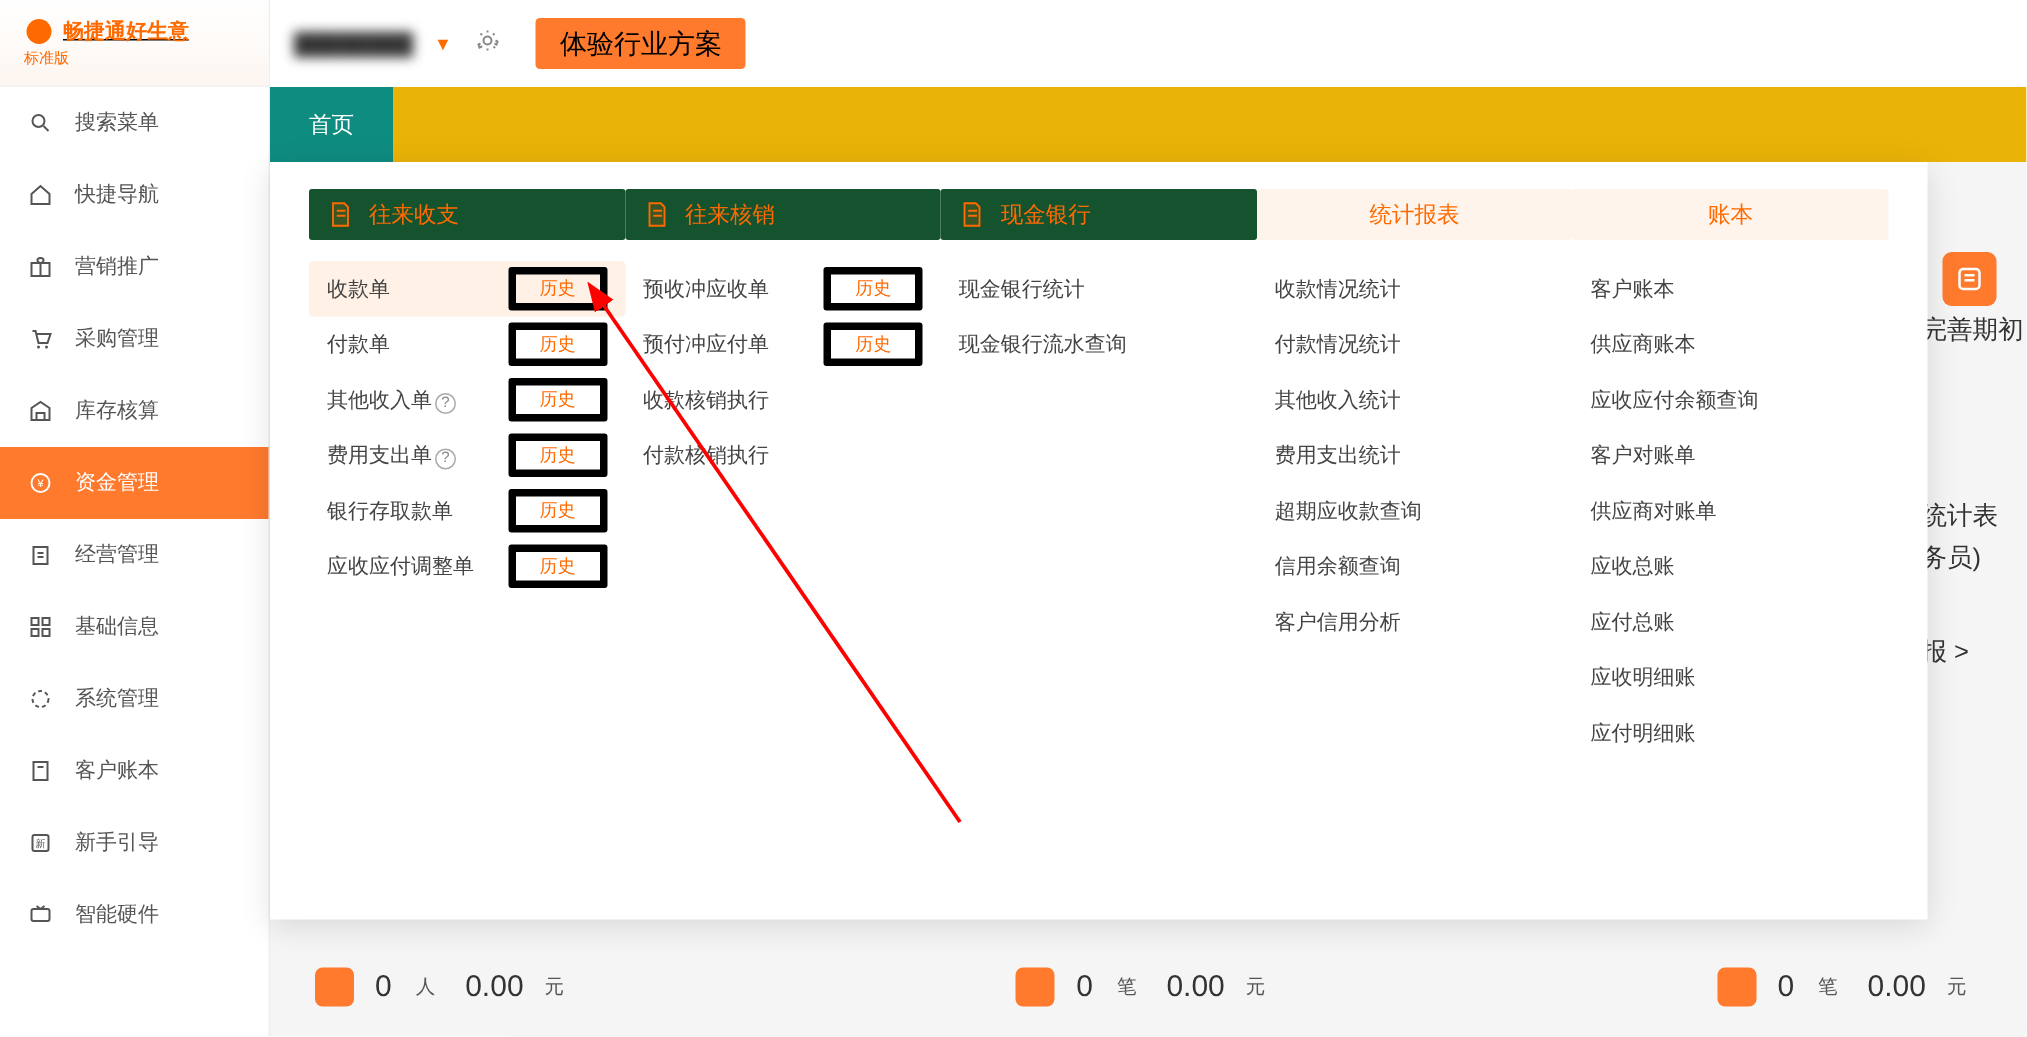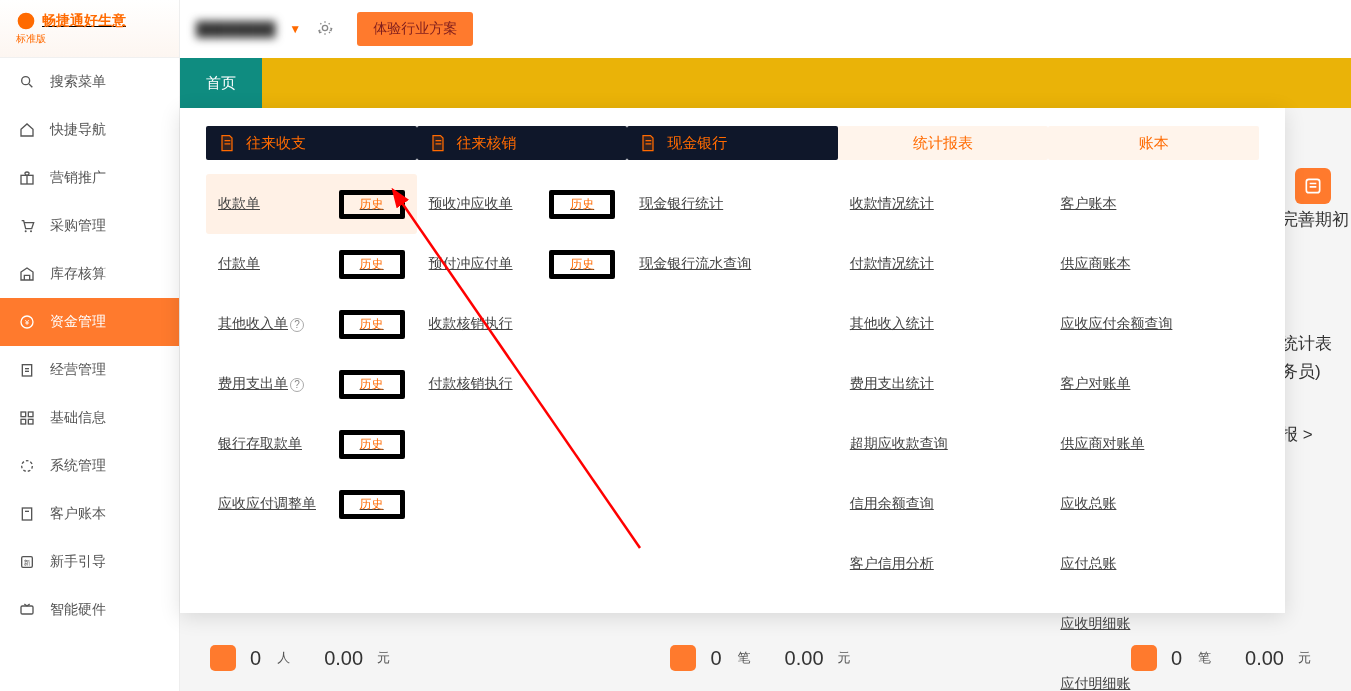--- a/index.html
+++ b/index.html
@@ -15,47 +15,47 @@
   .side-item { height: 48px; padding: 0 18px; display: flex; align-items: center; color: #555; font-size: 14px; cursor: pointer; }
   .side-item.active { background: #ff7a2d; color: #fff; }
   .side-item .s-icon { width: 18px; height: 18px; margin-right: 14px; display: flex; align-items: center; justify-content: center; font-size: 16px; }
   .side-item.active .s-icon { color: #fff; }
 
   
   .topbar { position: absolute; left: 180px; top: 0; right: 0; height: 58px; background: #fff; display: flex; align-items: center; padding: 0 16px; }
   .company-sel { display: flex; align-items: center; font-size: 14px; color: #333; cursor: pointer; filter: blur(4px); }
   .chev { color: #ff6a00; margin-left: 14px; font-size: 12px; }
   .gear { color: #888; margin-left: 16px; font-size: 15px; }
-  .trial-btn { margin-left: 24px; height: 34px; padding: 14px 16px; background: #ff7a2d; color: #7f1d1d; font-size: 14px; border-radius: 3px; display: flex; align-items: center; border: none; cursor: pointer; }
+  .trial-btn { margin-left: 24px; height: 34px; padding: 14px 16px; background: #ff7a2d; color: #000000; font-size: 18px; border-radius: 3px; display: flex; align-items: center; border: none; cursor: pointer; }
 
   
   .tabstrip { position: absolute; left: 180px; top: 58px; right: 0; height: 50px; background: #eab308; display: flex; align-items: stretch; }
   .tab { padding: 0 26px; display: flex; align-items: center; color: #fff; font-size: 15px; cursor: pointer; }
   .tab.active { background: #0f8c80; }
 
   
   .content-bg { position: absolute; left: 180px; top: 108px; right: 0; bottom: 0; padding: 20px; }
   .side-hint { position: absolute; right: 0; top: 100px; width: 70px; }
   .side-hint div { font-size: 17px; color: #333; margin-bottom: 40px; line-height:1.4; }
   .orange-chip { position: absolute; right: 20px; top: 60px; width: 36px; height: 36px; background: #ff7a2d; border-radius: 6px; display:flex; align-items:center; justify-content:center; color:#fff; }
   .bottom-stats { position: absolute; left: 210px; bottom: 20px; right: 40px; display: flex; justify-content: space-between; }
   .stat { display: flex; align-items: center; gap: 14px; }
   .stat .chip { width: 26px; height: 26px; background: #ff7a2d; border-radius: 5px; }
   .stat .num { font-size: 20px; color: #333; }
   .stat .unit { font-size: 13px; color: #555; margin-left:2px;}
-  .stat .amt { font-size: 20px; color: #333; margin-left: 20px; }
+  .stat .amt { font-size: 20px; color: #333; margin-left: 6px; }
   .stat .yuan { font-size: 13px; color: #555; }
 
   
   .flyout { position: absolute; left: 180px; top: 108px; width: 1105px; height: 505px; background: #fff; box-shadow: 0 4px 20px rgba(0,0,0,.12); z-index: 50; padding: 18px 26px; display: flex; gap: 0; }
   .col { flex: 1; min-width: 180px; }
-  .col-head { height: 34px; background: #0f172a; color: #ff6a00; font-size: 15px; font-weight: 500; display: flex; align-items: center; padding-left: 40px; margin-bottom: 14px; border-radius: 2px; position: relative; }
+  .col-head { height: 34px; background: #14532d; color: #ff6a00; font-size: 15px; font-weight: 500; display: flex; align-items: center; padding-left: 40px; margin-bottom: 14px; border-radius: 2px; position: relative; }
   .col-head.plain { background: #fff4eb; justify-content: center; padding-left: 0; }
   .col-head .h-icon { position: absolute; left: 10px; width: 22px; height: 22px; display:flex; align-items:center; justify-content:center; }
-  .menu-row { height: 60px; display: flex; align-items: center; padding: 0 12px; font-size: 14px; color: #444; cursor: pointer; border-radius: 3px; justify-content: space-between; text-decoration: underline; }
+  .menu-row { height: 37px; display: flex; align-items: center; padding: 0 12px; font-size: 14px; color: #444; cursor: pointer; border-radius: 3px; justify-content: space-between; }
   .menu-row.hover { background: #fff1e6; }
   .hist-tag { border: 5px solid #000000; color: #ff6a00; font-size: 12px; padding: 1px 16px; border-radius: 2px; margin-left: 6px; }
   .help-ic { display: inline-block; width: 14px; height: 14px; border: 1px solid #aaa; color: #888; border-radius: 50%; font-size: 10px; line-height: 12px; text-align: center; margin-left: 2px; }
 
   
   .arrow { position: absolute; z-index: 60; pointer-events: none; }
 </style>
 </head>
 <body>
 

